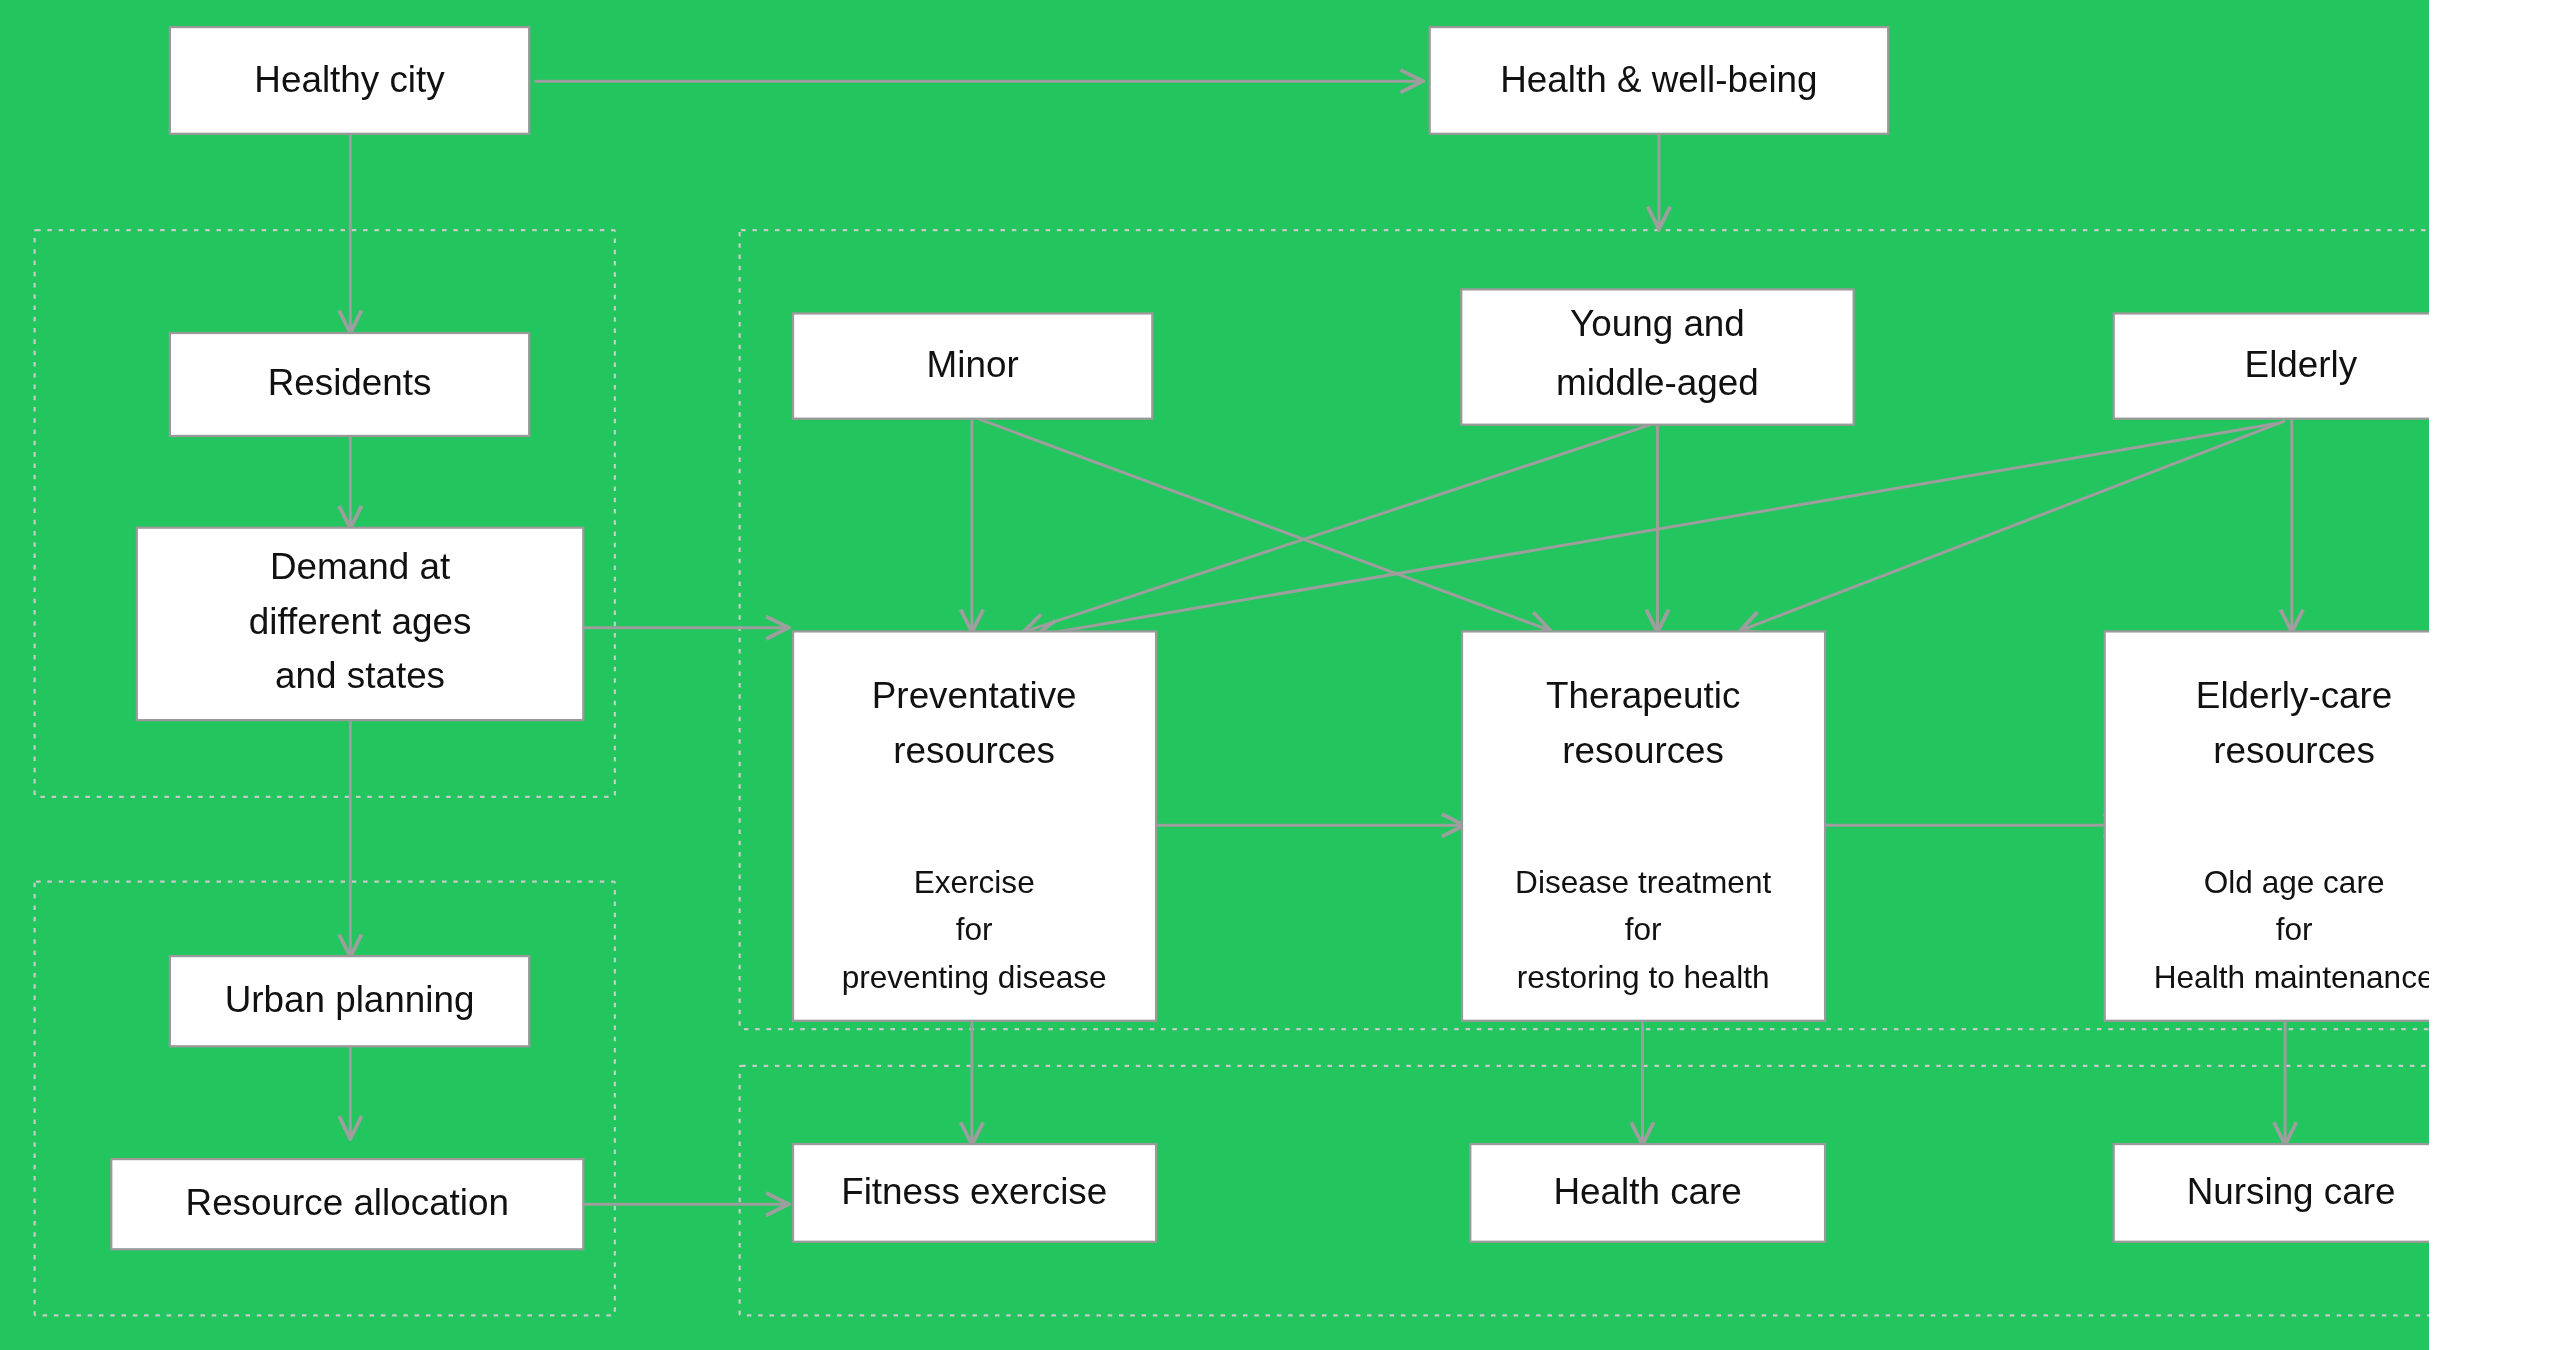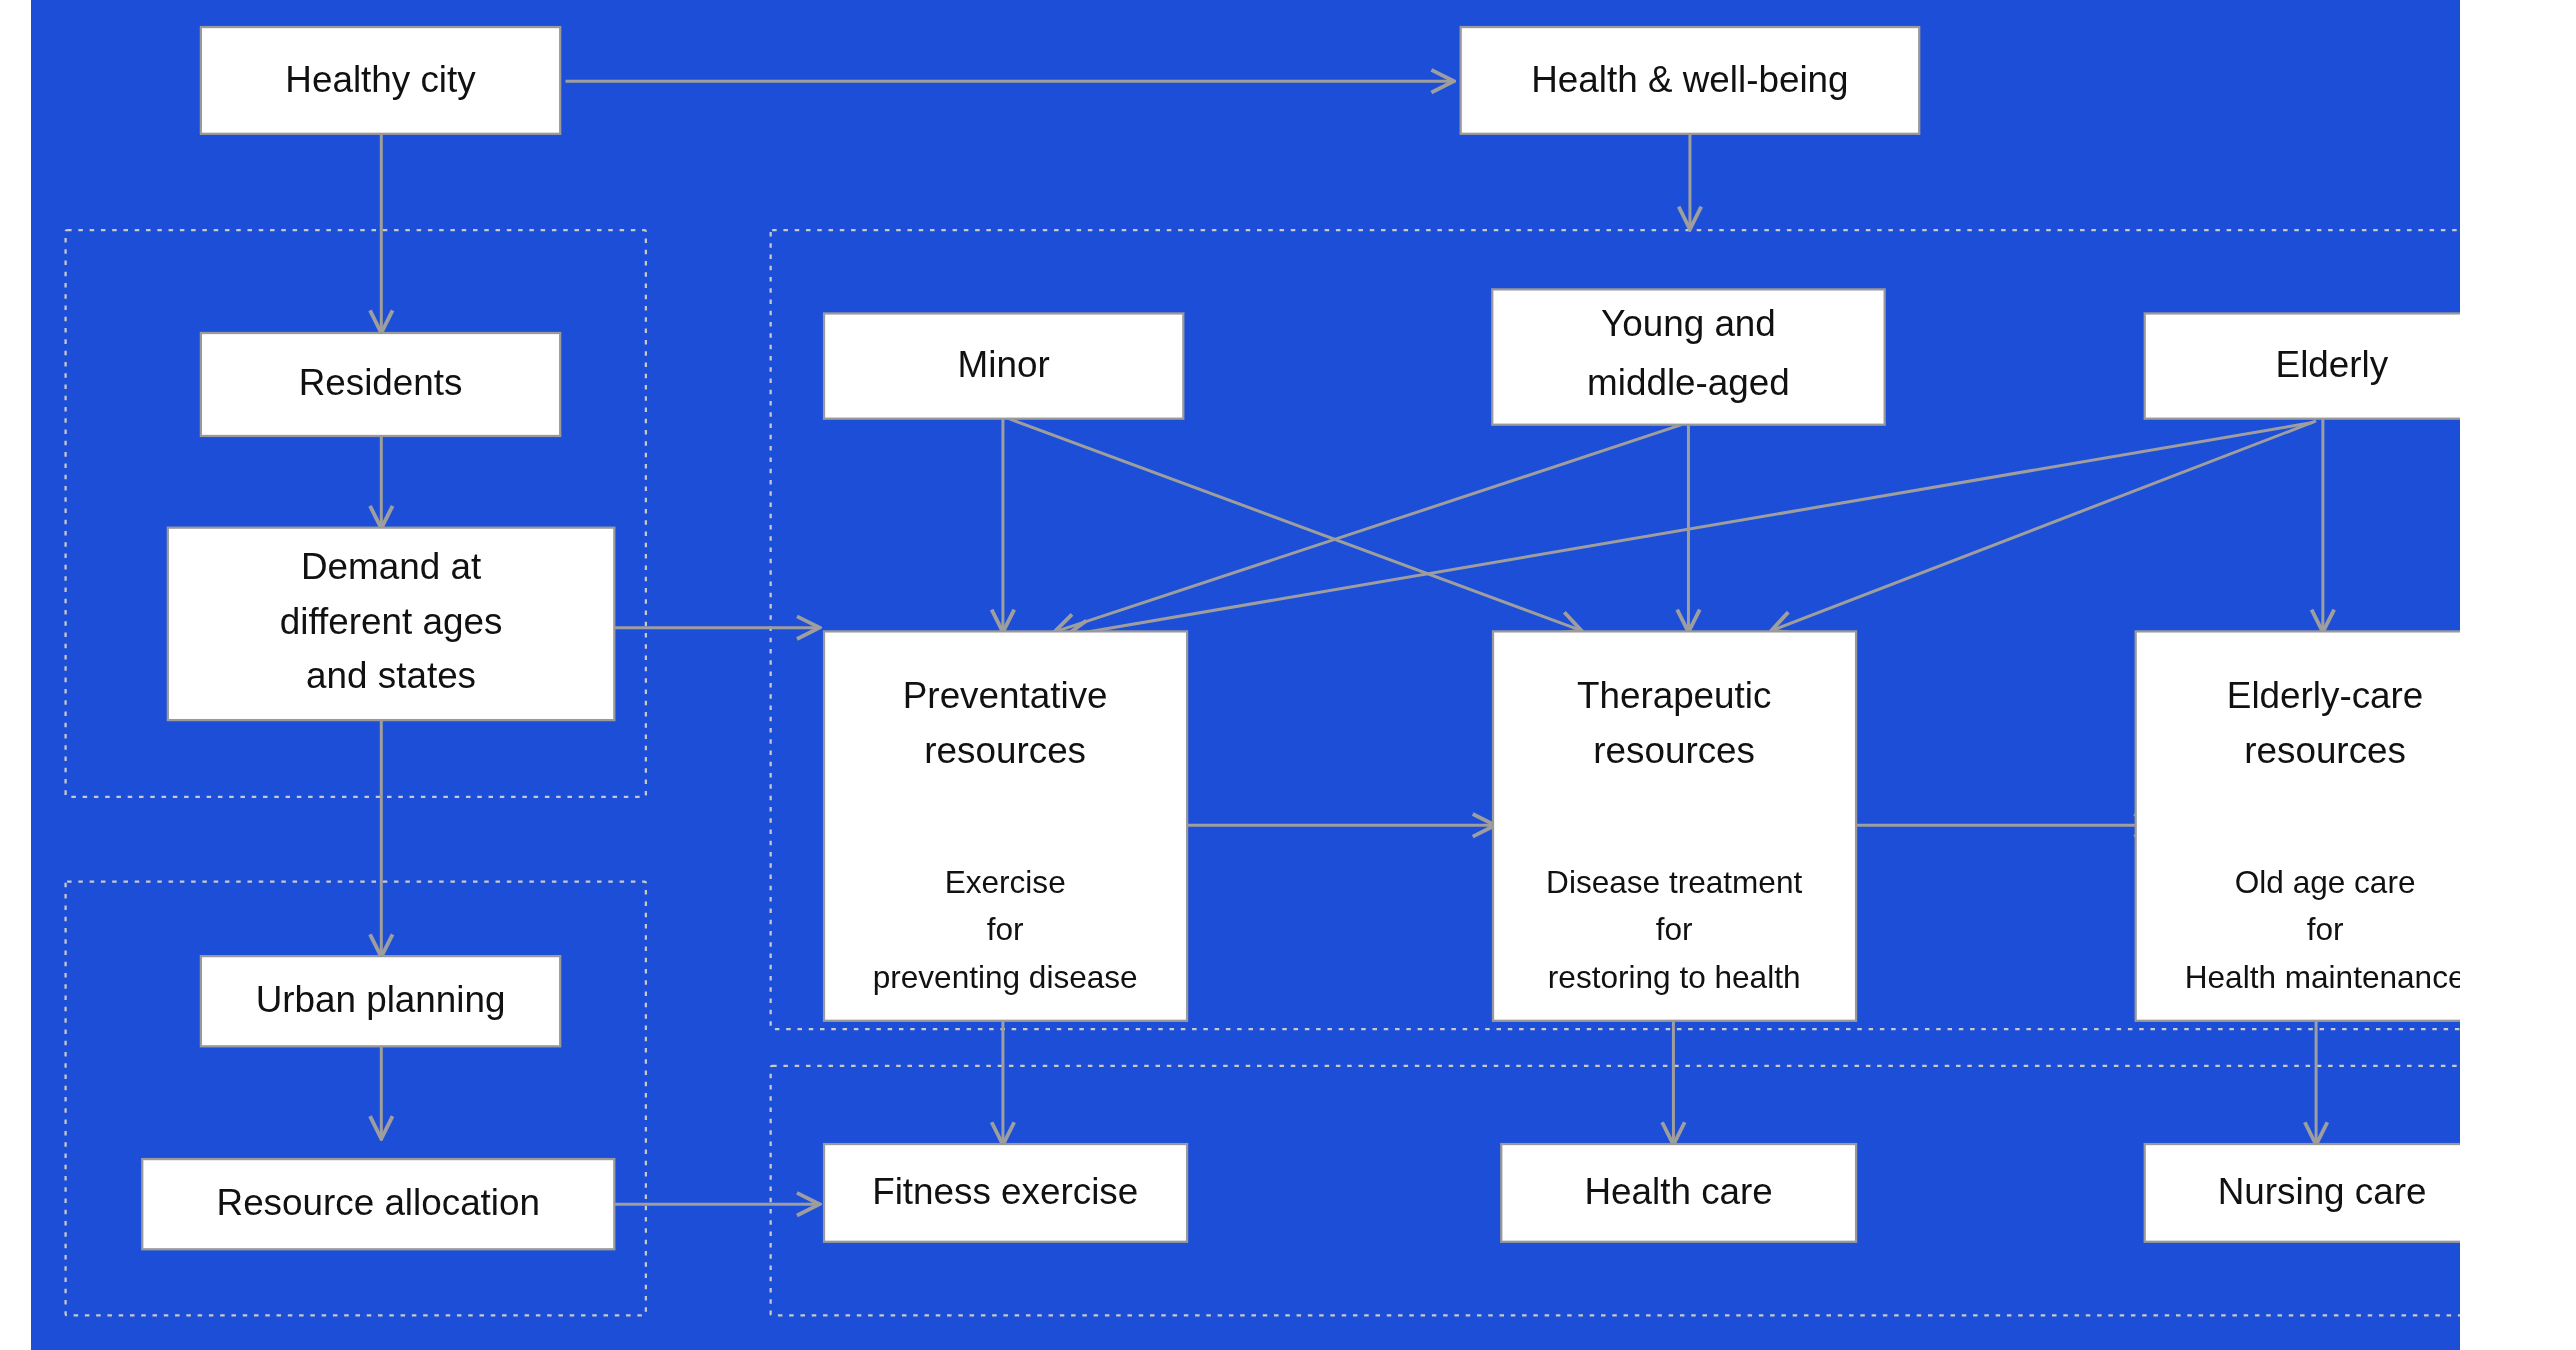--- a/index.html
+++ b/index.html
@@ -7,23 +7,22 @@
     padding: 0;
     background: #ffffff;
   }
   body {
     font-family: "Liberation Sans", sans-serif;
   }
   #diagram-root {
     position: relative;
     width: 2429px;
     height: 1350px;
-    background: #1d4ed8;
+    background: #22c55e;
     overflow: hidden;
-    margin-left: 31px;
   }
   svg.layer {
     position: absolute;
     top: 0;
     left: 0;
     width: 2576px;
     height: 1350px;
   }
   .group-box {
     fill: none;

